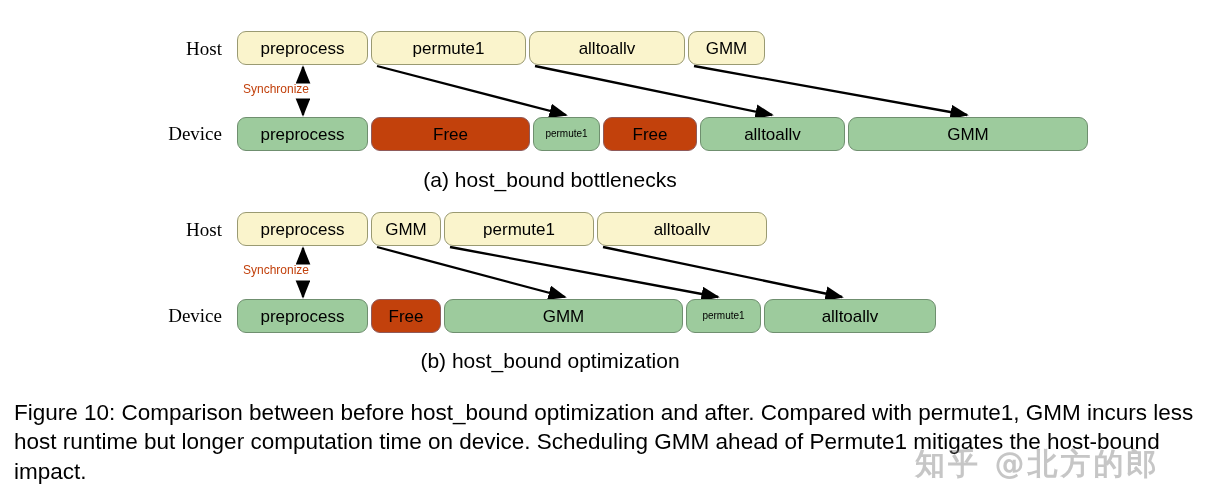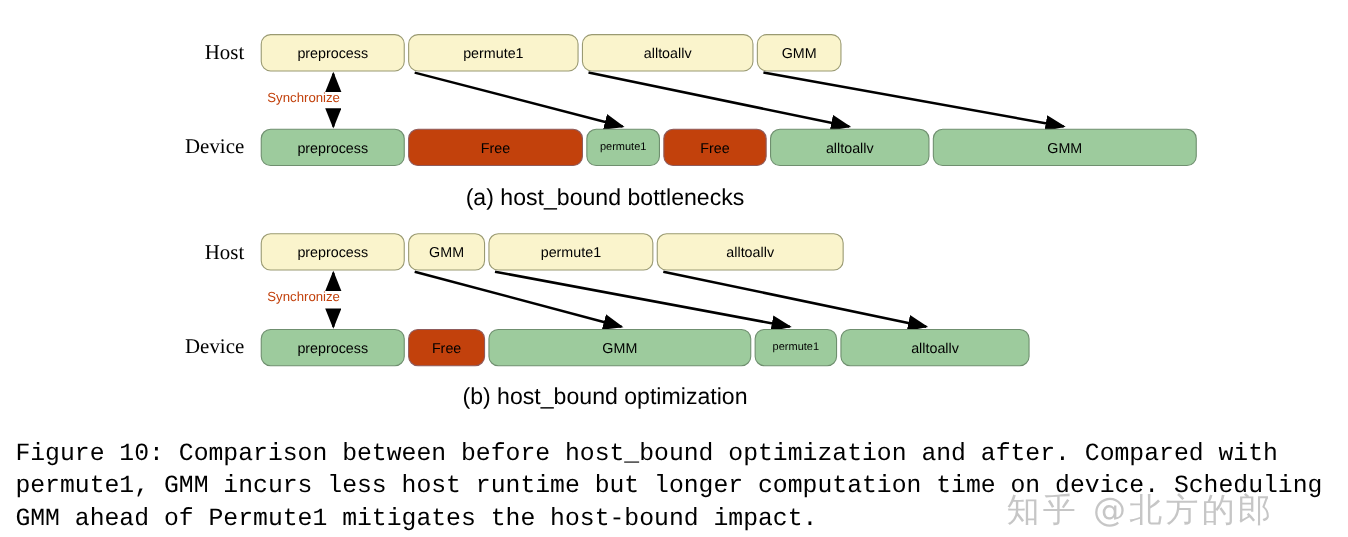--- a/index.html
+++ b/index.html
@@ -34,21 +34,21 @@
   .bar {
     position: absolute;
     height: 34px;
     border: 1.4px solid #8a8a6a;
     border-radius: 9px;
     box-sizing: border-box;
     display: flex;
     align-items: center;
     justify-content: center;
     color: #000;
-    font-size: 13px;
+    font-size: 17px;
     line-height: 1;
     white-space: nowrap;
     overflow: hidden;
   }
   .bar.host {
     background: #faf4cc;
     border-color: #9a9a72;
   }
   .bar.dev-busy {
     background: #9dcb9d;
@@ -74,37 +74,38 @@
     color: #000;
     text-align: center;
     white-space: nowrap;
   }
   
   .figure-caption {
     position: absolute;
     left: 14px;
     top: 386px;
     width: 1200px;
-    font-family: Liberation Mono, monospace;
+    font-family: Liberation Sans, sans-serif;
     font-size: 22.5px;
     line-height: 1.30;
     color: #000;
     text-align: left;
   }
   
   .watermark {
     position: absolute;
     left: 915px;
     top: 432px;
     font-family: "DejaVu Sans", sans-serif;
     font-size: 30px;
     letter-spacing: 3px;
     color: rgba(120,120,120,0.42);
     white-space: nowrap;
     pointer-events: none;
+    font-weight: bold;
   }
   svg.overlay {
     position: absolute;
     left: 0; top: 0;
     width: 1225px;
     height: 488px;
     pointer-events: none;
   }
 </style>
 </head>

